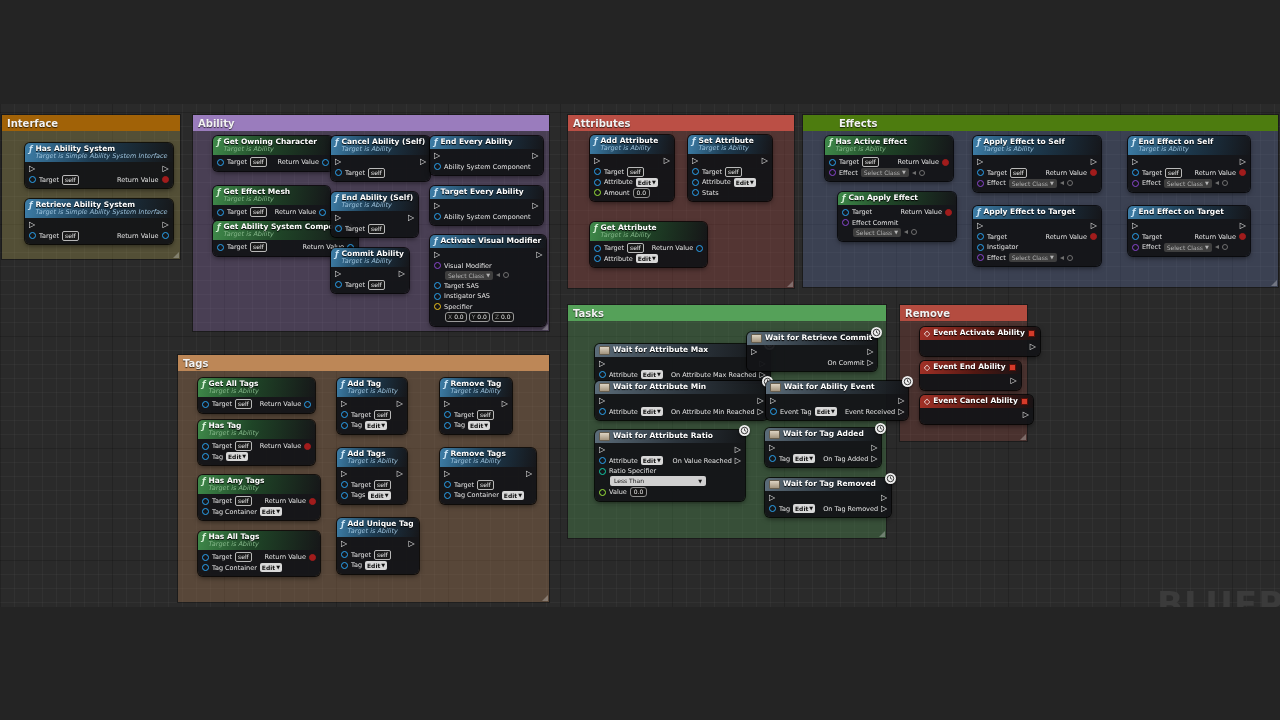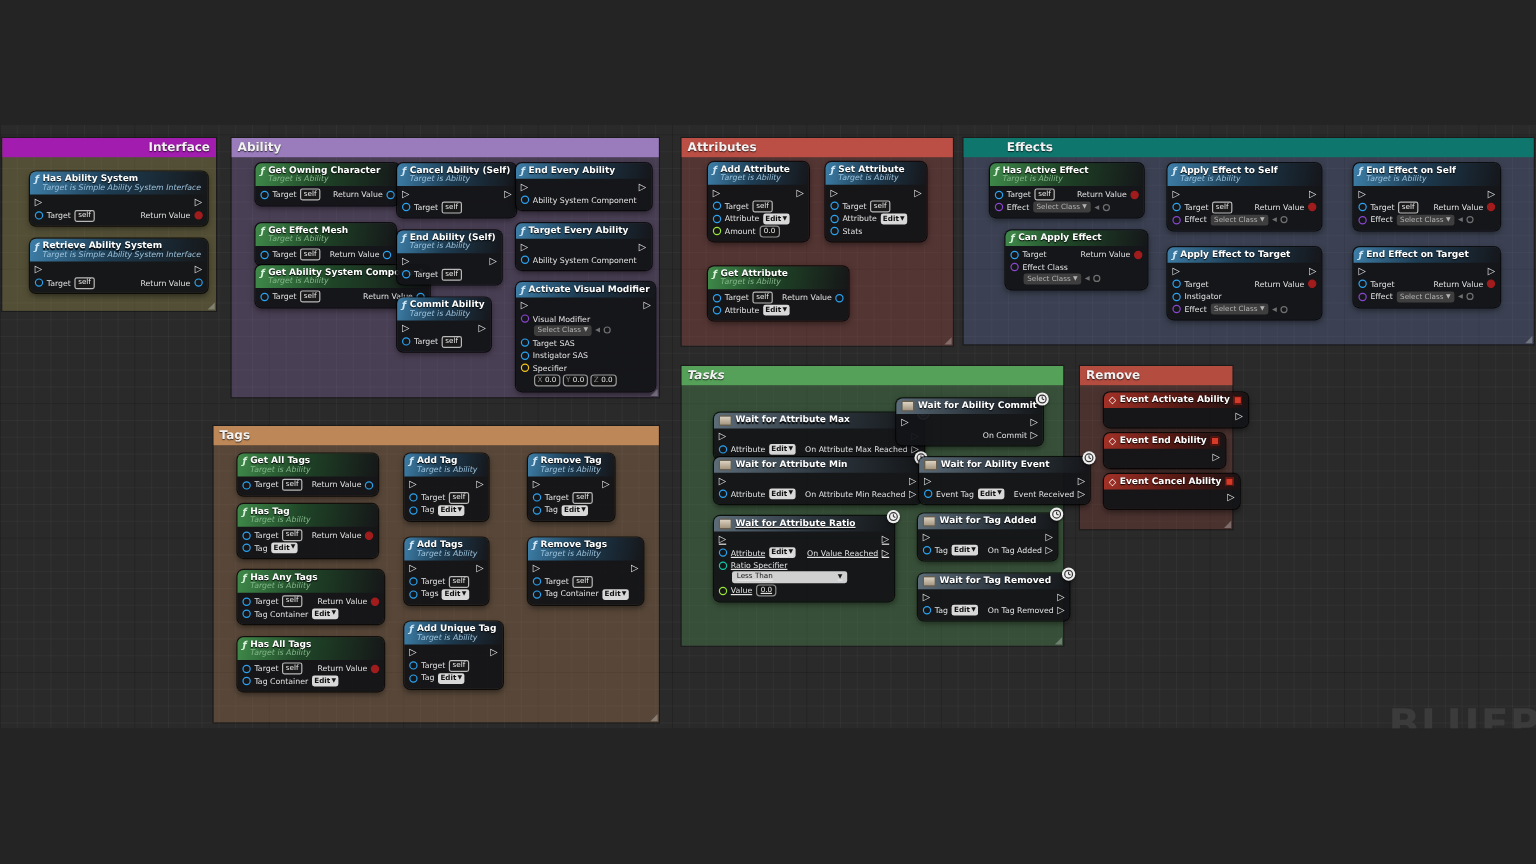--- a/index.html
+++ b/index.html
@@ -67,46 +67,46 @@
     box-shadow:0 1px 2px rgba(0,0,0,0.6);display:flex;align-items:center;justify-content:center;z-index:11;}
 </style>
 </head>
 <body>
 
 <div class="watermark" style="left:1157px;top:584px;">BLUEPRINT</div>
 <div class="band band-top"></div>
 <div class="band band-bottom"></div>
 
 <div class="comment" style="left: 2px; top: 115px; width: 178px; height: 144px; background: rgba(170, 160, 80, 0.32);">
-    <div class="comment-header" style="background: #a21caf; justify-content: flex-end;">
+    <div class="comment-header" style="background: #a16207;">
       <span>Interface</span>
     </div>
   </div>
 <div class="comment" style="left: 193px; top: 115px; width: 356px; height: 216px; background: rgba(140, 110, 175, 0.32);">
     <div class="comment-header" style="background: rgb(154, 124, 189); text-align: right;">
       <span>Ability</span>
     </div>
   </div>
 <div class="comment" style="left: 568px; top: 115px; width: 226px; height: 173px; background: rgba(160, 75, 70, 0.35);">
     <div class="comment-header" style="background: rgb(187, 79, 69);">
       <span>Attributes</span>
     </div>
   </div>
 <div class="comment" style="left: 803px; top: 115px; width: 475px; height: 172px; background: rgba(100, 120, 175, 0.3);">
-    <div class="comment-header" style="background: #0f766e; padding-left: 36px;">
+    <div class="comment-header" style="background: #4d7c0f; padding-left: 36px;">
       <span>Effects</span>
     </div>
   </div>
 <div class="comment" style="left: 178px; top: 355px; width: 371px; height: 247px; background: rgba(175, 125, 85, 0.35);">
     <div class="comment-header" style="background: rgb(189, 135, 87);">
       <span>Tags</span>
     </div>
   </div>
 <div class="comment" style="left: 568px; top: 305px; width: 318px; height: 233px; background: rgba(75, 140, 80, 0.38);">
-    <div class="comment-header" style="background: rgb(85, 161, 89); font-style: italic;">
+    <div class="comment-header" style="background: rgb(85, 161, 89);">
       <span>Tasks</span>
     </div>
   </div>
 <div class="comment" style="left: 900px; top: 305px; width: 127px; height: 136px; background: rgba(150, 70, 60, 0.3);">
     <div class="comment-header" style="background: rgb(180, 76, 64);">
       <span>Remove</span>
     </div>
   </div>
 <div class="node kind-impure" style="left: 25px; top: 143px; min-width: 124px;">
     <div class="nhead">
@@ -610,21 +610,21 @@
           <span class="plabel">Target</span>
         </div>
         <div class="pright">
           <span class="plabel">Return Value</span>
           <span class="pin pin-dot pin-filled" style="border-color: rgb(161, 28, 28); color: rgb(161, 28, 28); background: rgb(161, 28, 28);"></span>
         </div>
       </div>
       <div class="prow stacked">
         <div class="line1">
           <span class="pin pin-dot" style="border-color: rgb(138, 70, 207); color: rgb(138, 70, 207);"></span>
-          <span class="plabel">Effect Class</span>
+          <span class="plabel">Effect Commit</span>
         </div>
         <div class="line2">
           <span class="line1">
             <span class="w-select">
               <span>Select Class</span>
               <span class="caret">▼</span>
             </span>
             <span class="mini-arrow"></span>
             <span class="mini-circle"></span>
           </span>
@@ -1195,21 +1195,21 @@
             <span class="caret">▼</span>
           </span>
         </div>
         <div class="pright">
           <span class="plabel">On Attribute Min Reached</span>
           <span class="pin pin-exec">▷</span>
         </div>
       </div>
     </div>
   </div>
-<div class="node kind-task" style="left: 595px; top: 430px; min-width: 150px; text-decoration: underline;">
+<div class="node kind-task" style="left: 595px; top: 430px; min-width: 150px;">
     <div class="nhead">
       <span class="task-icon"></span>
       <div class="titles">
         <span class="ntitle">Wait for Attribute Ratio</span>
       </div>
     </div>
     <div class="latent">
       <svg width="9" height="9" viewBox="0 0 10 10">
         <circle cx="5" cy="5" r="3.6" fill="none" stroke="#333" stroke-width="1.1"></circle>
         <path d="M5 5 L5 2.8 M5 5 L6.8 5.8" stroke="#333" stroke-width="1" fill="none"></path>
@@ -1257,21 +1257,21 @@
           <span class="w-value">0.0</span>
         </div>
         <div class="pright"></div>
       </div>
     </div>
   </div>
 <div class="node kind-task" style="left: 747px; top: 332px; min-width: 112px;">
     <div class="nhead">
       <span class="task-icon"></span>
       <div class="titles">
-        <span class="ntitle">Wait for Ability Commit</span>
+        <span class="ntitle">Wait for Retrieve Commit</span>
       </div>
     </div>
     <div class="latent">
       <svg width="9" height="9" viewBox="0 0 10 10">
         <circle cx="5" cy="5" r="3.6" fill="none" stroke="#333" stroke-width="1.1"></circle>
         <path d="M5 5 L5 2.8 M5 5 L6.8 5.8" stroke="#333" stroke-width="1" fill="none"></path>
       </svg>
     </div>
     <div class="nbody">
       <div class="prow">

